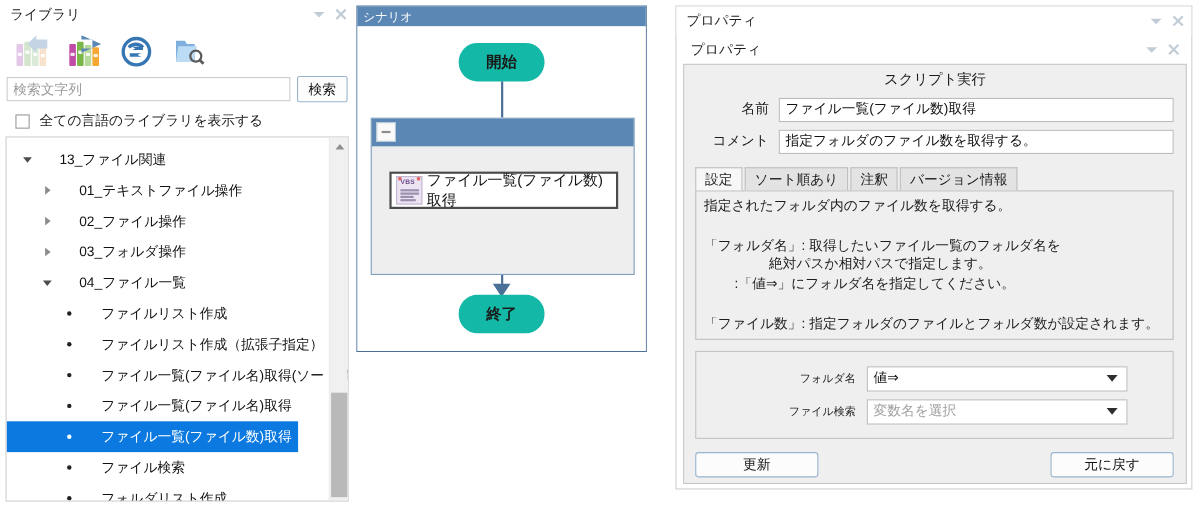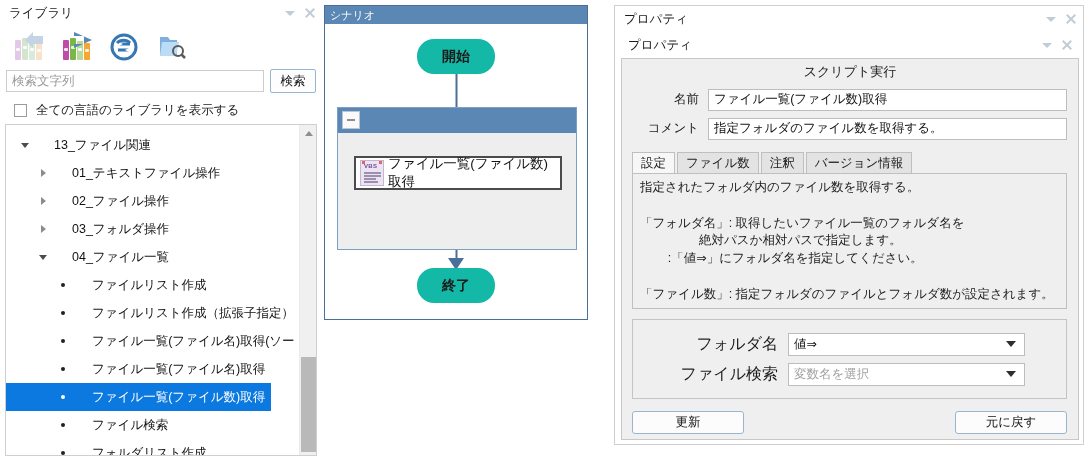--- a/index.html
+++ b/index.html
@@ -241,21 +241,21 @@
     font-size: 12.5px; color: #1c1c1c; padding: 5px 7px;
     white-space: pre-wrap; line-height: 1.42; overflow: hidden;
   }
 
   #params-box {
     margin: 10px 11px 0 10px; height: 80px;
     border: 1px solid #c4c4c4; background: #efefef;
     padding-top: 9px;
   }
   .param-row { height: 30px; display: flex; align-items: center; }
-  .param-lbl { width: 155px; text-align: right; font-size: 16px; color: #1c1c1c; padding-right: 10px; }
+  .param-lbl { width: 155px; text-align: right; font-size: 10px; color: #1c1c1c; padding-right: 10px; }
   .combo {
     position: relative; width: 237px; height: 23px;
     border: 1px solid #bdbdbd; background: #fff; cursor: pointer;
   }
   .combo .cval {
     position: absolute; left: 5px; top: 50%; transform: translateY(-50%);
     font-size: 12.5px; color: #111;
   }
   .combo .cval.ph { color: #a0a0a0; }
   .combo .carr {
@@ -490,21 +490,21 @@
           <input class="field-inp" type="text" value="ファイル一覧(ファイル数)取得" style="">
         </div>
 
         <div class="field-row">
           <span class="field-lbl">コメント</span>
           <input class="field-inp" type="text" value="指定フォルダのファイル数を取得する。" style="">
         </div>
 
         <div id="tabstrip">
           <div class="tab active">設定</div>
-          <div class="tab">ファイル数</div>
+          <div class="tab">ソート順あり</div>
           <div class="tab">注釈</div>
           <div class="tab">バージョン情報</div>
         </div>
 
         <div id="desc-box">指定されたフォルダ内のファイル数を取得する。
 
 「フォルダ名」: 取得したいファイル一覧のフォルダ名を
                  絶対パスか相対パスで指定します。
         :「値⇒」にフォルダ名を指定してください。
 

